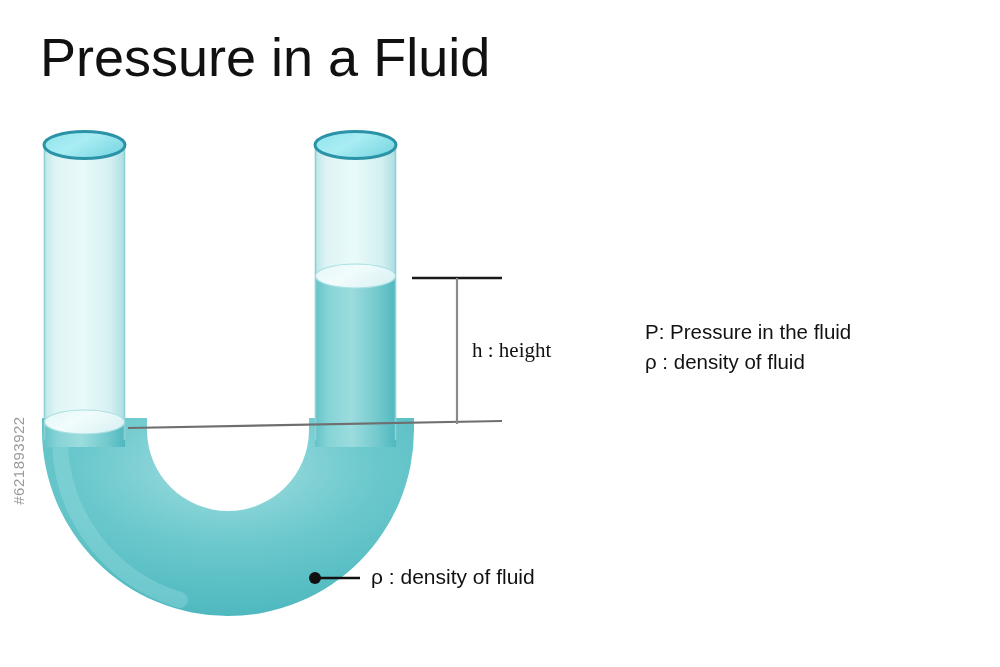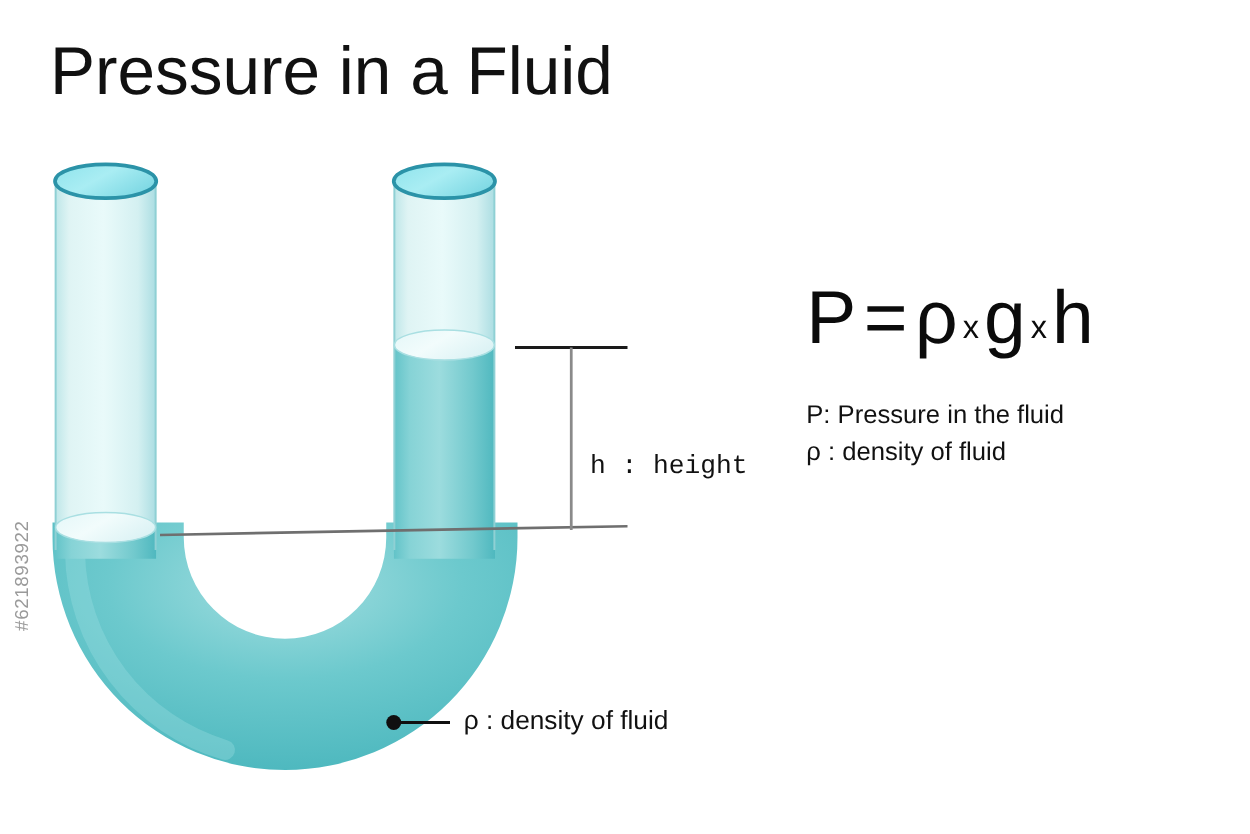--- a/index.html
+++ b/index.html
@@ -69,25 +69,24 @@
     line-height: 29.5px;
     white-space: nowrap;
   }
   #legend div { white-space: nowrap; }
 
   
   #h-label {
     position: absolute;
     left: 472px;
     top: 338px;
-    font-family: Liberation Mono, monospace;
+    font-family: Liberation Serif, serif;
     font-size: 21px;
     color: #111111;
     white-space: nowrap;
-    margin-top: 24px;
   }
 
   
   #rho-label {
     position: absolute;
     left: 371px;
     top: 565px;
     font-family: "Liberation Sans", sans-serif;
     font-size: 21px;
     color: #111111;
@@ -208,23 +207,20 @@
     <line x1="412" y1="278" x2="502" y2="278" stroke="#1a1a1a" stroke-width="2.4"></line>
 
     <line x1="128" y1="428" x2="502" y2="421" stroke="#6f6f6f" stroke-width="2.2"></line>
 
     <line x1="457" y1="278" x2="457" y2="424" stroke="#8a8a8a" stroke-width="2.2"></line>
 
     <circle cx="315" cy="578" r="6" fill="#101010"></circle>
     <line x1="318" y1="578" x2="360" y2="578" stroke="#101010" stroke-width="2.4"></line>
   </svg>
 
-  <div id="formula">
-    <span>P</span><span class="sp"></span><span>=</span><span class="sp"></span><span>ρ</span><span class="mult">x</span><span>g</span><span class="mult">x</span><span>h</span>
-  </div>
 
   <div id="legend">
     <div>P: Pressure in the fluid</div>
     <div>ρ : density of fluid</div>
   </div>
 
   <div id="h-label">h : height</div>
 
   <div id="rho-label">ρ : density of fluid</div>
 

